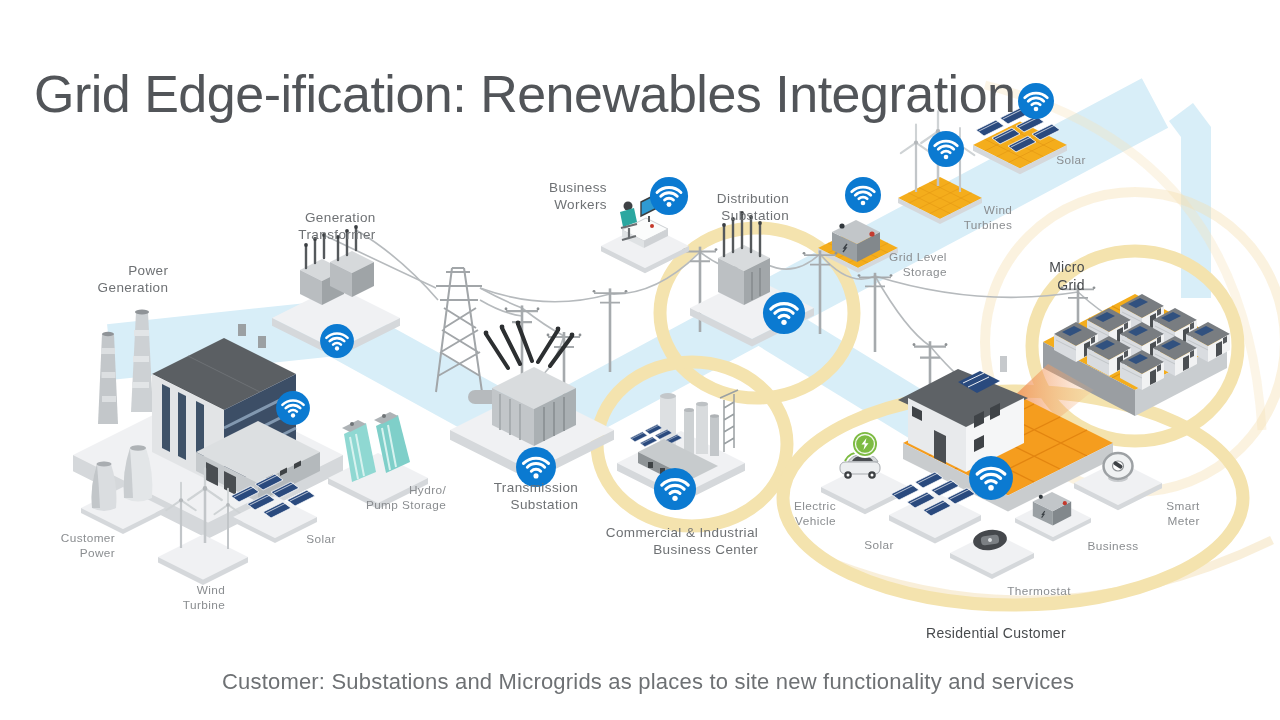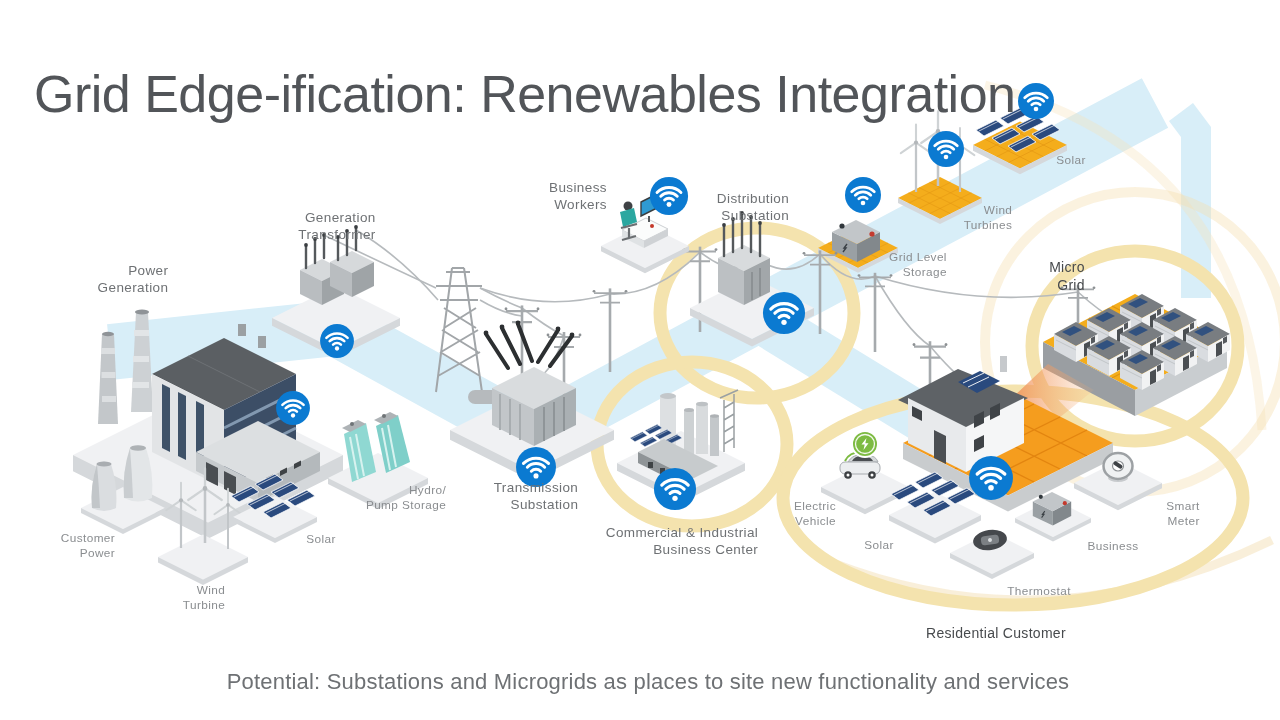--- a/index.html
+++ b/index.html
@@ -459,15 +459,15 @@
 Business Center</div>
 <div class="lbl sm" style="left:815px;top:514px">Electric
 Vehicle</div>
 <div class="lbl sm" style="left:879px;top:546px">Solar</div>
 <div class="lbl sm" style="left:1039px;top:592px">Thermostat</div>
 <div class="lbl sm" style="left:1113px;top:547px">Business</div>
 <div class="lbl sm" style="left:1183px;top:514px">Smart
 Meter</div>
 <div class="lbl lg" style="left:996px;top:634px">Residential Customer</div>
 
-<div id="caption">Potential: Substations and Microgrids as places to site new functionality and services</div>
+<div id="caption">Customer: Substations and Microgrids as places to site new functionality and services</div>
 
 </div>
 
 </body></html>

